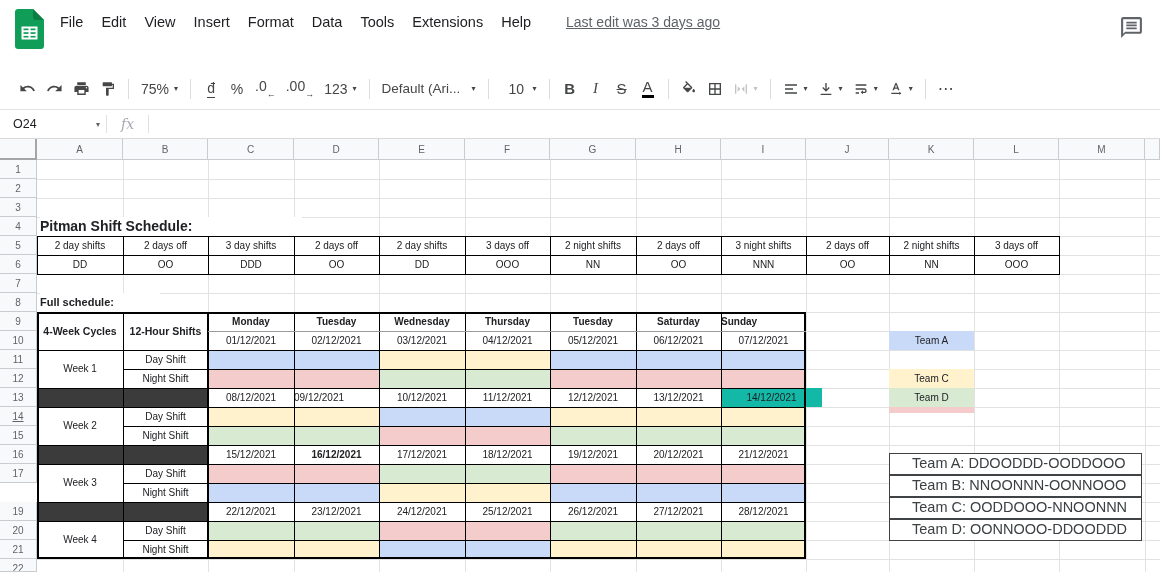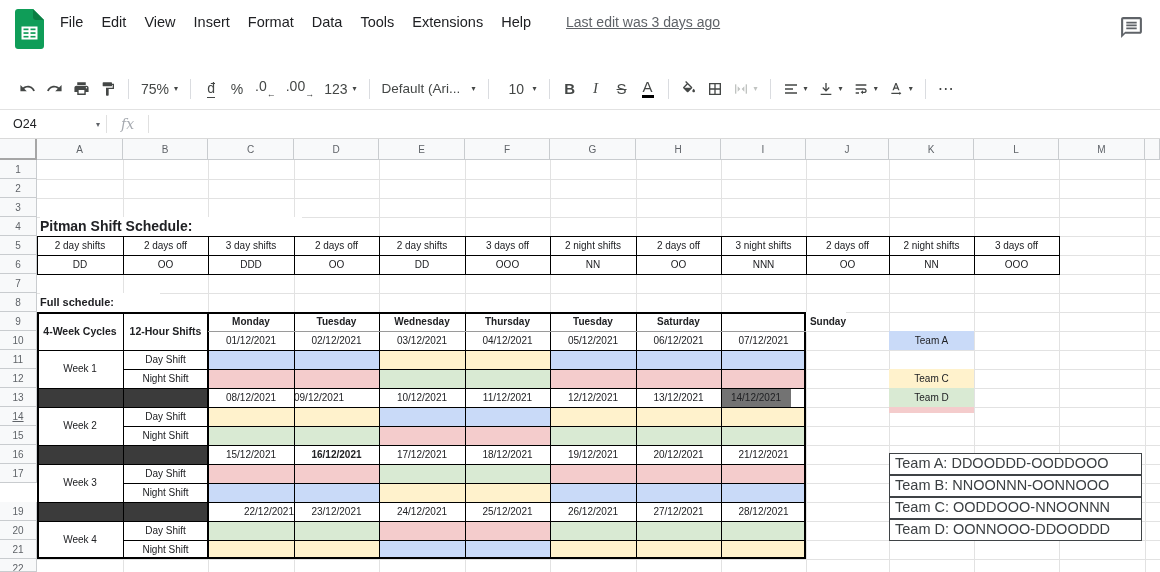--- a/index.html
+++ b/index.html
@@ -39,21 +39,21 @@
   #namebox .dd { margin-left:auto; margin-right:6px; color:#5f6368; }
   .fsep { width:1px; height:18px; background:#e0e0e0; }
   #fx { font-family:"DejaVu Serif", serif; font-style:italic; color:#a6aab0; font-size:14px; margin:0 14px 0 14px; }
   #formula-input { flex:1; height:100%; }
 
   
   #grid { position:absolute; top:139px; left:0; width:1160px; height:433px; background:#fff; overflow:hidden; }
   #grid > div { position:absolute; overflow:hidden; white-space:nowrap; box-sizing:border-box; }
   .hdr { background:#f8f9fa; color:#5f6368; border-right:1px solid #c9cccf; border-bottom:1px solid #c9cccf; text-align:center; }
   .corner { border-right:2px solid #a6a6a6; border-bottom:2px solid #a6a6a6; }
-  .pbox { border:1.5px solid #3f4346; background:#fff; padding-left:5px; font-size:14.5px; color:#3c4043; z-index:5; }
+  .pbox { border:1.5px solid #3f4346; background:#fff; padding-left:22px; font-size:14.5px; color:#3c4043; z-index:5; }
 </style>
 </head>
 <body>
 
 <div id="titlebar">
   <svg id="logo" width="29" height="40" viewBox="0 0 29 40">
     <path d="M18 0H3C1.3 0 0 1.3 0 3v34c0 1.7 1.3 3 3 3h23c1.7 0 3-1.3 3-3V11L18 0z" fill="#0f9d58"></path>
     <path d="M18 0v8c0 1.7 1.3 3 3 3h8L18 0z" fill="#0a7e43"></path>
     <rect x="7.5" y="18.5" width="14" height="11" fill="none" stroke="#fff" stroke-width="2"></rect>
     <line x1="14.5" y1="18.5" x2="14.5" y2="29.5" stroke="#fff" stroke-width="2"></line>
@@ -328,21 +328,21 @@
     <div style="left: 1059px; top: 97px; width: 1px; height: 39px; background: rgb(0, 0, 0); z-index: 3;"></div>
     <div style="left: 40px; top: 154px; width: 120px; height: 19px; line-height: 19px; background: rgb(255, 255, 255); font-size: 11px; font-weight: 700; text-align: left; z-index: 2;">Full schedule:</div>
     <div style="left: 37px; top: 173px; width: 86px; height: 38px; line-height: 38px; background: rgb(255, 255, 255); font-size: 10.5px; font-weight: 700; text-align: center; z-index: 2;">4-Week Cycles</div>
     <div style="left: 123px; top: 173px; width: 85px; height: 38px; line-height: 38px; background: rgb(255, 255, 255); font-size: 10.5px; font-weight: 700; text-align: center; z-index: 2;">12-Hour Shifts</div>
     <div style="left: 208px; top: 173px; width: 86px; height: 19px; line-height: 19px; background: rgb(255, 255, 255); font-size: 10px; font-weight: 700; text-align: center; z-index: 2;">Monday</div>
     <div style="left: 294px; top: 173px; width: 85px; height: 19px; line-height: 19px; background: rgb(255, 255, 255); font-size: 10px; font-weight: 700; text-align: center; z-index: 2;">Tuesday</div>
     <div style="left: 379px; top: 173px; width: 86px; height: 19px; line-height: 19px; background: rgb(255, 255, 255); font-size: 10px; font-weight: 700; text-align: center; z-index: 2;">Wednesday</div>
     <div style="left: 465px; top: 173px; width: 85px; height: 19px; line-height: 19px; background: rgb(255, 255, 255); font-size: 10px; font-weight: 700; text-align: center; z-index: 2;">Thursday</div>
     <div style="left: 550px; top: 173px; width: 86px; height: 19px; line-height: 19px; background: rgb(255, 255, 255); font-size: 10px; font-weight: 700; text-align: center; z-index: 2;">Tuesday</div>
     <div style="left: 636px; top: 173px; width: 85px; height: 19px; line-height: 19px; background: rgb(255, 255, 255); font-size: 10px; font-weight: 700; text-align: center; z-index: 2;">Saturday</div>
-    <div style="left: 721px; top: 173px; width: 85px; height: 19px; line-height: 19px; background: rgb(255, 255, 255); font-size: 10px; font-weight: 700; text-align: right; z-index: 2; margin-left: 40px;">Sunday</div>
+    <div style="left: 721px; top: 173px; width: 85px; height: 19px; line-height: 19px; background: rgb(255, 255, 255); font-size: 10px; font-weight: 700; text-align: left; z-index: 2;">Sunday</div>
     <div style="left: 208px; top: 192px; width: 86px; height: 19px; line-height: 19px; background: rgb(255, 255, 255); font-size: 10px; text-align: center; z-index: 2;">01/12/2021</div>
     <div style="left: 294px; top: 192px; width: 85px; height: 19px; line-height: 19px; background: rgb(255, 255, 255); font-size: 10px; text-align: center; z-index: 2;">02/12/2021</div>
     <div style="left: 379px; top: 192px; width: 86px; height: 19px; line-height: 19px; background: rgb(255, 255, 255); font-size: 10px; text-align: center; z-index: 2;">03/12/2021</div>
     <div style="left: 465px; top: 192px; width: 85px; height: 19px; line-height: 19px; background: rgb(255, 255, 255); font-size: 10px; text-align: center; z-index: 2;">04/12/2021</div>
     <div style="left: 550px; top: 192px; width: 86px; height: 19px; line-height: 19px; background: rgb(255, 255, 255); font-size: 10px; text-align: center; z-index: 2;">05/12/2021</div>
     <div style="left: 636px; top: 192px; width: 85px; height: 19px; line-height: 19px; background: rgb(255, 255, 255); font-size: 10px; text-align: center; z-index: 2;">06/12/2021</div>
     <div style="left: 721px; top: 192px; width: 85px; height: 19px; line-height: 19px; background: rgb(255, 255, 255); font-size: 10px; text-align: center; z-index: 2;">07/12/2021</div>
     <div style="left: 37px; top: 211px; width: 86px; height: 38px; line-height: 38px; background: rgb(255, 255, 255); font-size: 10px; text-align: center; z-index: 2;">Week 1</div>
     <div style="left: 123px; top: 211px; width: 85px; height: 19px; line-height: 19px; background: rgb(255, 255, 255); font-size: 10px; text-align: center; z-index: 2;">Day Shift</div>
     <div style="left: 123px; top: 230px; width: 85px; height: 19px; line-height: 19px; background: rgb(255, 255, 255); font-size: 10px; text-align: center; z-index: 2;">Night Shift</div>
@@ -360,21 +360,21 @@
     <div style="left: 550px; top: 230px; width: 86px; height: 19px; line-height: 19px; background: rgb(244, 204, 204); font-size: 10px; text-align: center; z-index: 2;"></div>
     <div style="left: 636px; top: 230px; width: 85px; height: 19px; line-height: 19px; background: rgb(244, 204, 204); font-size: 10px; text-align: center; z-index: 2;"></div>
     <div style="left: 721px; top: 230px; width: 85px; height: 19px; line-height: 19px; background: rgb(244, 204, 204); font-size: 10px; text-align: center; z-index: 2;"></div>
     <div style="left: 37px; top: 249px; width: 171px; height: 19px; line-height: 19px; background: rgb(59, 59, 59); font-size: 10px; text-align: center; z-index: 2;"></div>
     <div style="left: 208px; top: 249px; width: 86px; height: 19px; line-height: 19px; background: rgb(255, 255, 255); font-size: 10px; text-align: center; z-index: 2;">08/12/2021</div>
     <div style="left: 294px; top: 249px; width: 85px; height: 19px; line-height: 19px; background: rgb(255, 255, 255); font-size: 10px; text-align: left; z-index: 2;">09/12/2021</div>
     <div style="left: 379px; top: 249px; width: 86px; height: 19px; line-height: 19px; background: rgb(255, 255, 255); font-size: 10px; text-align: center; z-index: 2;">10/12/2021</div>
     <div style="left: 465px; top: 249px; width: 85px; height: 19px; line-height: 19px; background: rgb(255, 255, 255); font-size: 10px; text-align: center; z-index: 2;">11/12/2021</div>
     <div style="left: 550px; top: 249px; width: 86px; height: 19px; line-height: 19px; background: rgb(255, 255, 255); font-size: 10px; text-align: center; z-index: 2;">12/12/2021</div>
     <div style="left: 636px; top: 249px; width: 85px; height: 19px; line-height: 19px; background: rgb(255, 255, 255); font-size: 10px; text-align: center; z-index: 2;">13/12/2021</div>
-    <div style="left: 721px; top: 249px; width: 70px; height: 19px; line-height: 19px; background: #737373; font-size: 10px; text-align: center; z-index: 2;">14/12/2021</div>
+    <div style="left: 721px; top: 249px; width: 101px; height: 19px; line-height: 19px; background: #14b8a6; font-size: 10px; text-align: center; z-index: 2;">14/12/2021</div>
     <div style="left: 37px; top: 268px; width: 86px; height: 38px; line-height: 38px; background: rgb(255, 255, 255); font-size: 10px; text-align: center; z-index: 2;">Week 2</div>
     <div style="left: 123px; top: 268px; width: 85px; height: 19px; line-height: 19px; background: rgb(255, 255, 255); font-size: 10px; text-align: center; z-index: 2;">Day Shift</div>
     <div style="left: 123px; top: 287px; width: 85px; height: 19px; line-height: 19px; background: rgb(255, 255, 255); font-size: 10px; text-align: center; z-index: 2;">Night Shift</div>
     <div style="left: 208px; top: 268px; width: 86px; height: 19px; line-height: 19px; background: rgb(255, 242, 204); font-size: 10px; text-align: center; z-index: 2;"></div>
     <div style="left: 294px; top: 268px; width: 85px; height: 19px; line-height: 19px; background: rgb(255, 242, 204); font-size: 10px; text-align: center; z-index: 2;"></div>
     <div style="left: 379px; top: 268px; width: 86px; height: 19px; line-height: 19px; background: rgb(201, 218, 248); font-size: 10px; text-align: center; z-index: 2;"></div>
     <div style="left: 465px; top: 268px; width: 85px; height: 19px; line-height: 19px; background: rgb(201, 218, 248); font-size: 10px; text-align: center; z-index: 2;"></div>
     <div style="left: 550px; top: 268px; width: 86px; height: 19px; line-height: 19px; background: rgb(255, 242, 204); font-size: 10px; text-align: center; z-index: 2;"></div>
     <div style="left: 636px; top: 268px; width: 85px; height: 19px; line-height: 19px; background: rgb(255, 242, 204); font-size: 10px; text-align: center; z-index: 2;"></div>
     <div style="left: 721px; top: 268px; width: 85px; height: 19px; line-height: 19px; background: rgb(255, 242, 204); font-size: 10px; text-align: center; z-index: 2;"></div>
@@ -404,21 +404,21 @@
     <div style="left: 636px; top: 325px; width: 85px; height: 19px; line-height: 19px; background: rgb(244, 204, 204); font-size: 10px; text-align: center; z-index: 2;"></div>
     <div style="left: 721px; top: 325px; width: 85px; height: 19px; line-height: 19px; background: rgb(244, 204, 204); font-size: 10px; text-align: center; z-index: 2;"></div>
     <div style="left: 208px; top: 344px; width: 86px; height: 19px; line-height: 19px; background: rgb(201, 218, 248); font-size: 10px; text-align: center; z-index: 2;"></div>
     <div style="left: 294px; top: 344px; width: 85px; height: 19px; line-height: 19px; background: rgb(201, 218, 248); font-size: 10px; text-align: center; z-index: 2;"></div>
     <div style="left: 379px; top: 344px; width: 86px; height: 19px; line-height: 19px; background: rgb(255, 242, 204); font-size: 10px; text-align: center; z-index: 2;"></div>
     <div style="left: 465px; top: 344px; width: 85px; height: 19px; line-height: 19px; background: rgb(255, 242, 204); font-size: 10px; text-align: center; z-index: 2;"></div>
     <div style="left: 550px; top: 344px; width: 86px; height: 19px; line-height: 19px; background: rgb(201, 218, 248); font-size: 10px; text-align: center; z-index: 2;"></div>
     <div style="left: 636px; top: 344px; width: 85px; height: 19px; line-height: 19px; background: rgb(201, 218, 248); font-size: 10px; text-align: center; z-index: 2;"></div>
     <div style="left: 721px; top: 344px; width: 85px; height: 19px; line-height: 19px; background: rgb(201, 218, 248); font-size: 10px; text-align: center; z-index: 2;"></div>
     <div style="left: 37px; top: 363px; width: 171px; height: 19px; line-height: 19px; background: rgb(59, 59, 59); font-size: 10px; text-align: center; z-index: 2;"></div>
-    <div style="left: 208px; top: 363px; width: 86px; height: 19px; line-height: 19px; background: rgb(255, 255, 255); font-size: 10px; text-align: right; z-index: 2;">22/12/2021</div>
+    <div style="left: 208px; top: 363px; width: 86px; height: 19px; line-height: 19px; background: rgb(255, 255, 255); font-size: 10px; text-align: center; z-index: 2;">22/12/2021</div>
     <div style="left: 294px; top: 363px; width: 85px; height: 19px; line-height: 19px; background: rgb(255, 255, 255); font-size: 10px; text-align: center; z-index: 2;">23/12/2021</div>
     <div style="left: 379px; top: 363px; width: 86px; height: 19px; line-height: 19px; background: rgb(255, 255, 255); font-size: 10px; text-align: center; z-index: 2;">24/12/2021</div>
     <div style="left: 465px; top: 363px; width: 85px; height: 19px; line-height: 19px; background: rgb(255, 255, 255); font-size: 10px; text-align: center; z-index: 2;">25/12/2021</div>
     <div style="left: 550px; top: 363px; width: 86px; height: 19px; line-height: 19px; background: rgb(255, 255, 255); font-size: 10px; text-align: center; z-index: 2;">26/12/2021</div>
     <div style="left: 636px; top: 363px; width: 85px; height: 19px; line-height: 19px; background: rgb(255, 255, 255); font-size: 10px; text-align: center; z-index: 2;">27/12/2021</div>
     <div style="left: 721px; top: 363px; width: 85px; height: 19px; line-height: 19px; background: rgb(255, 255, 255); font-size: 10px; text-align: center; z-index: 2;">28/12/2021</div>
     <div style="left: 37px; top: 382px; width: 86px; height: 38px; line-height: 38px; background: rgb(255, 255, 255); font-size: 10px; text-align: center; z-index: 2;">Week 4</div>
     <div style="left: 123px; top: 382px; width: 85px; height: 19px; line-height: 19px; background: rgb(255, 255, 255); font-size: 10px; text-align: center; z-index: 2;">Day Shift</div>
     <div style="left: 123px; top: 401px; width: 85px; height: 19px; line-height: 19px; background: rgb(255, 255, 255); font-size: 10px; text-align: center; z-index: 2;">Night Shift</div>
     <div style="left: 208px; top: 382px; width: 86px; height: 19px; line-height: 19px; background: rgb(217, 234, 211); font-size: 10px; text-align: center; z-index: 2;"></div>

